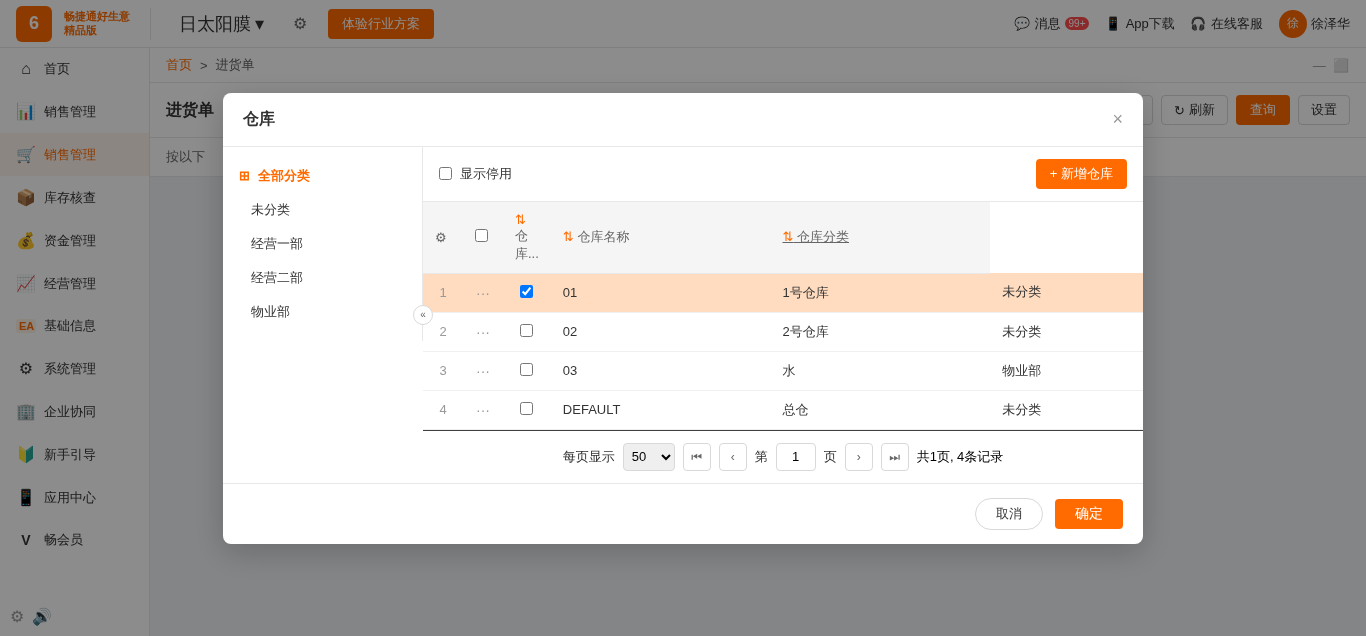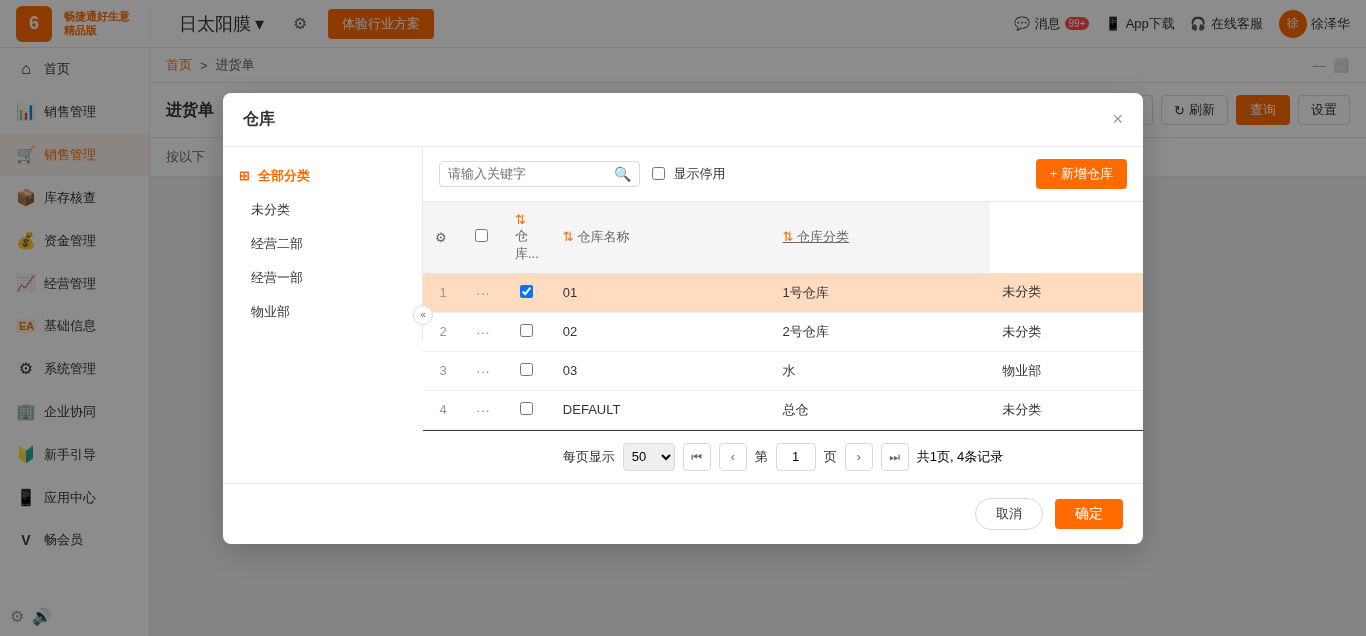--- a/index.html
+++ b/index.html
@@ -366,34 +366,30 @@
 
     <div class="modal-body">
 
       <div class="cat-panel-wrap" style="position:relative;">
         <div class="cat-panel">
           <div class="cat-header">
             <span style="color:#ff6b00;">⊞</span>
             <span>全部分类</span>
           </div>
           <div class="cat-item">未分类</div>
+          <div class="cat-item">经营一部</div>
           <div class="cat-item">经营二部</div>
-          <div class="cat-item">经营一部</div>
           <div class="cat-item">物业部</div>
         </div>
         <div style="position:absolute;right:-10px;top:50%;transform:translateY(-50%);width:20px;height:20px;background:#fff;border:1px solid #d9d9d9;border-radius:50%;display:flex;align-items:center;justify-content:center;cursor:pointer;font-size:10px;color:#666;z-index:10;">«</div>
       </div>
 
       <div class="table-panel">
 
         <div class="table-toolbar">
-          <div class="search-box">
-            <input type="text" placeholder="请输入关键字" style="">
-            <span class="search-icon">🔍</span>
-          </div>
           <label class="checkbox-label">
             <input type="checkbox" style="">
             <span>显示停用</span>
           </label>
           <div class="toolbar-right">
             <button class="btn-add">+ 新增仓库</button>
           </div>
         </div>
 
         <div class="data-table">

